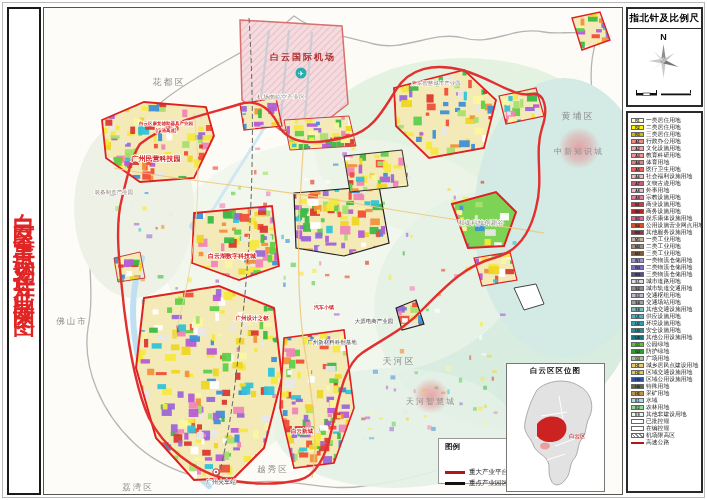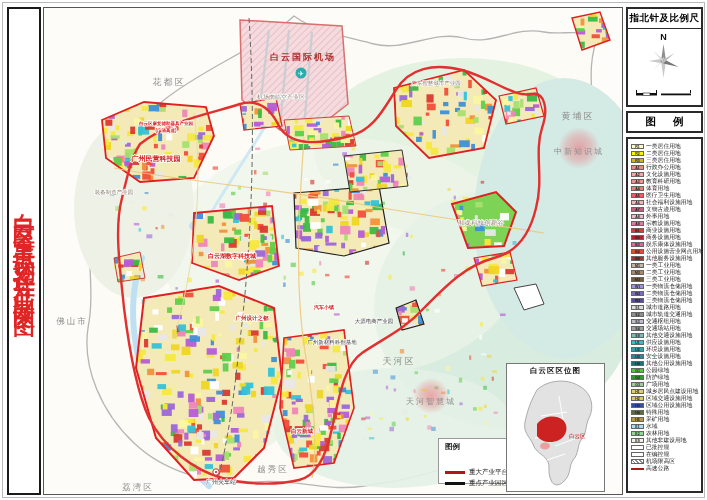--- a/index.html
+++ b/index.html
@@ -1352,21 +1352,20 @@
     <svg width="71" height="14" viewBox="0 0 71 14">
       <rect x="8" y="6" width="7" height="2.5" fill="#111"></rect>
       <rect x="15" y="6" width="7" height="2.5" fill="#fff" stroke="#111" stroke-width="0.6"></rect>
       <rect x="22" y="6" width="7" height="2.5" fill="#111"></rect>
       <rect x="33" y="6.5" width="30" height="1.8" fill="#111"></rect>
       <rect x="8" y="3" width="1" height="3" fill="#111"></rect>
         <rect x="28" y="3" width="1" height="3" fill="#111"></rect>
         <rect x="62" y="3" width="1" height="3" fill="#111"></rect>
     </svg>
   </div>
-  <div class="legend-title-box">图 例</div>
   <div class="legend-box">
     <div id="legend-list">
         <div class="lg-row">
           <span class="lg-swatch" style="background: rgb(253, 251, 200);">R1</span>
           <span class="lg-label">一类居住用地</span>
         </div>
         <div class="lg-row">
           <span class="lg-swatch" style="background: rgb(254, 242, 0);">R2</span>
           <span class="lg-label">二类居住用地</span>
         </div>

